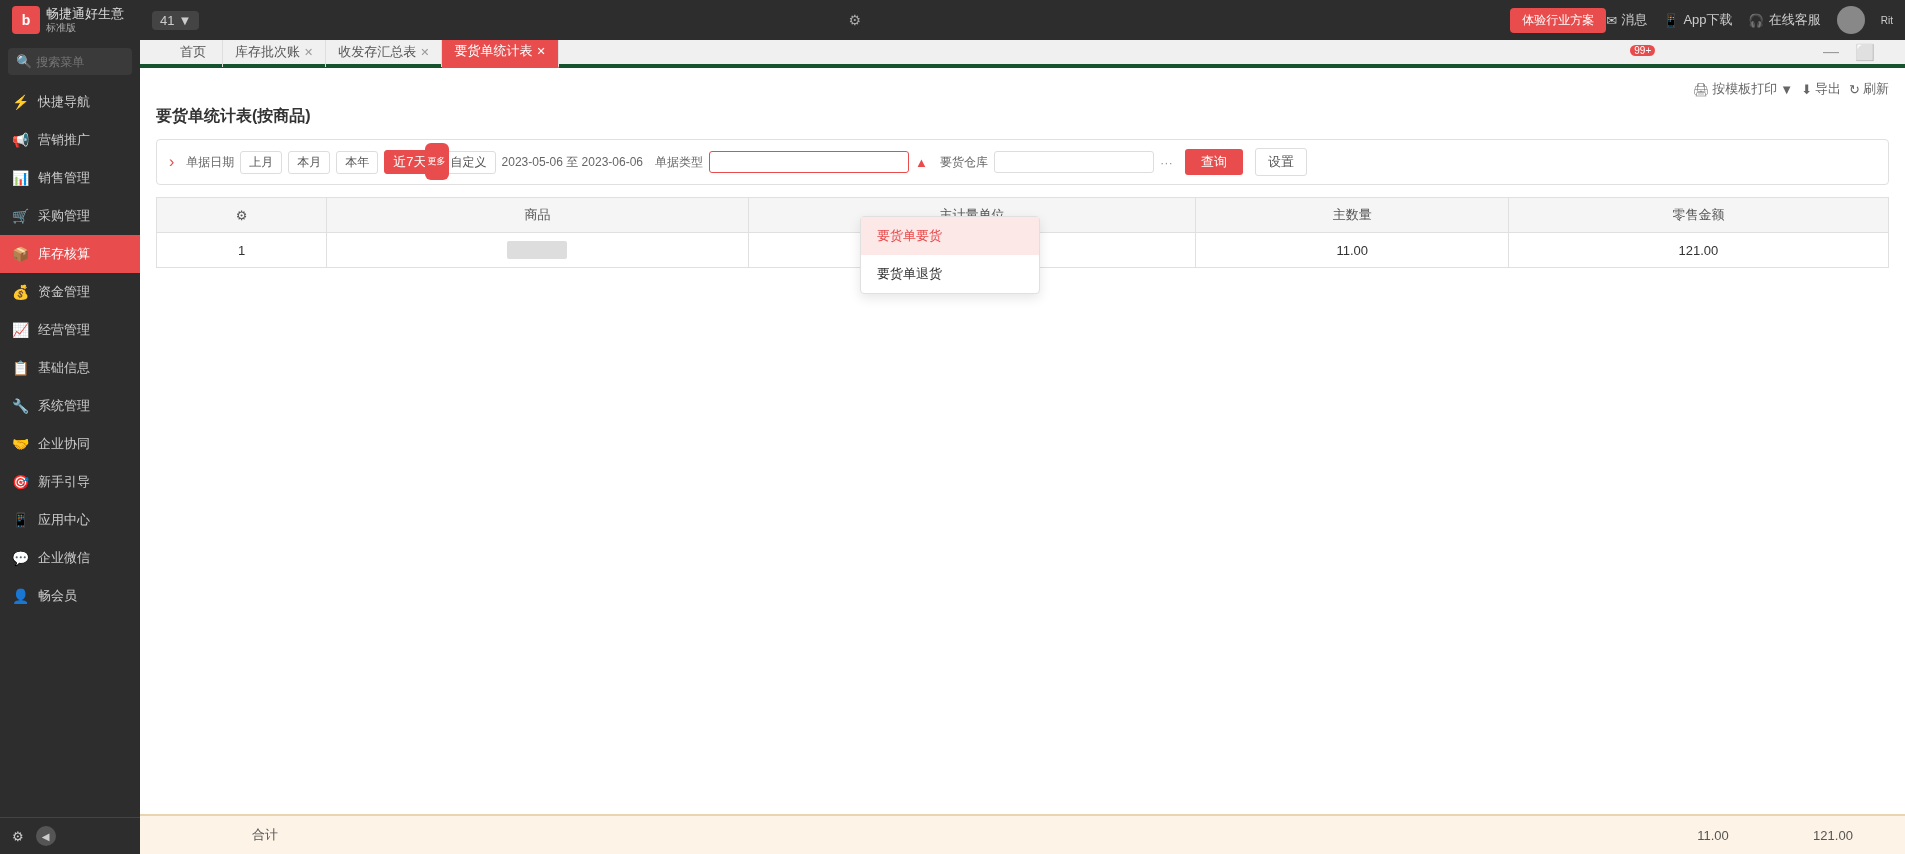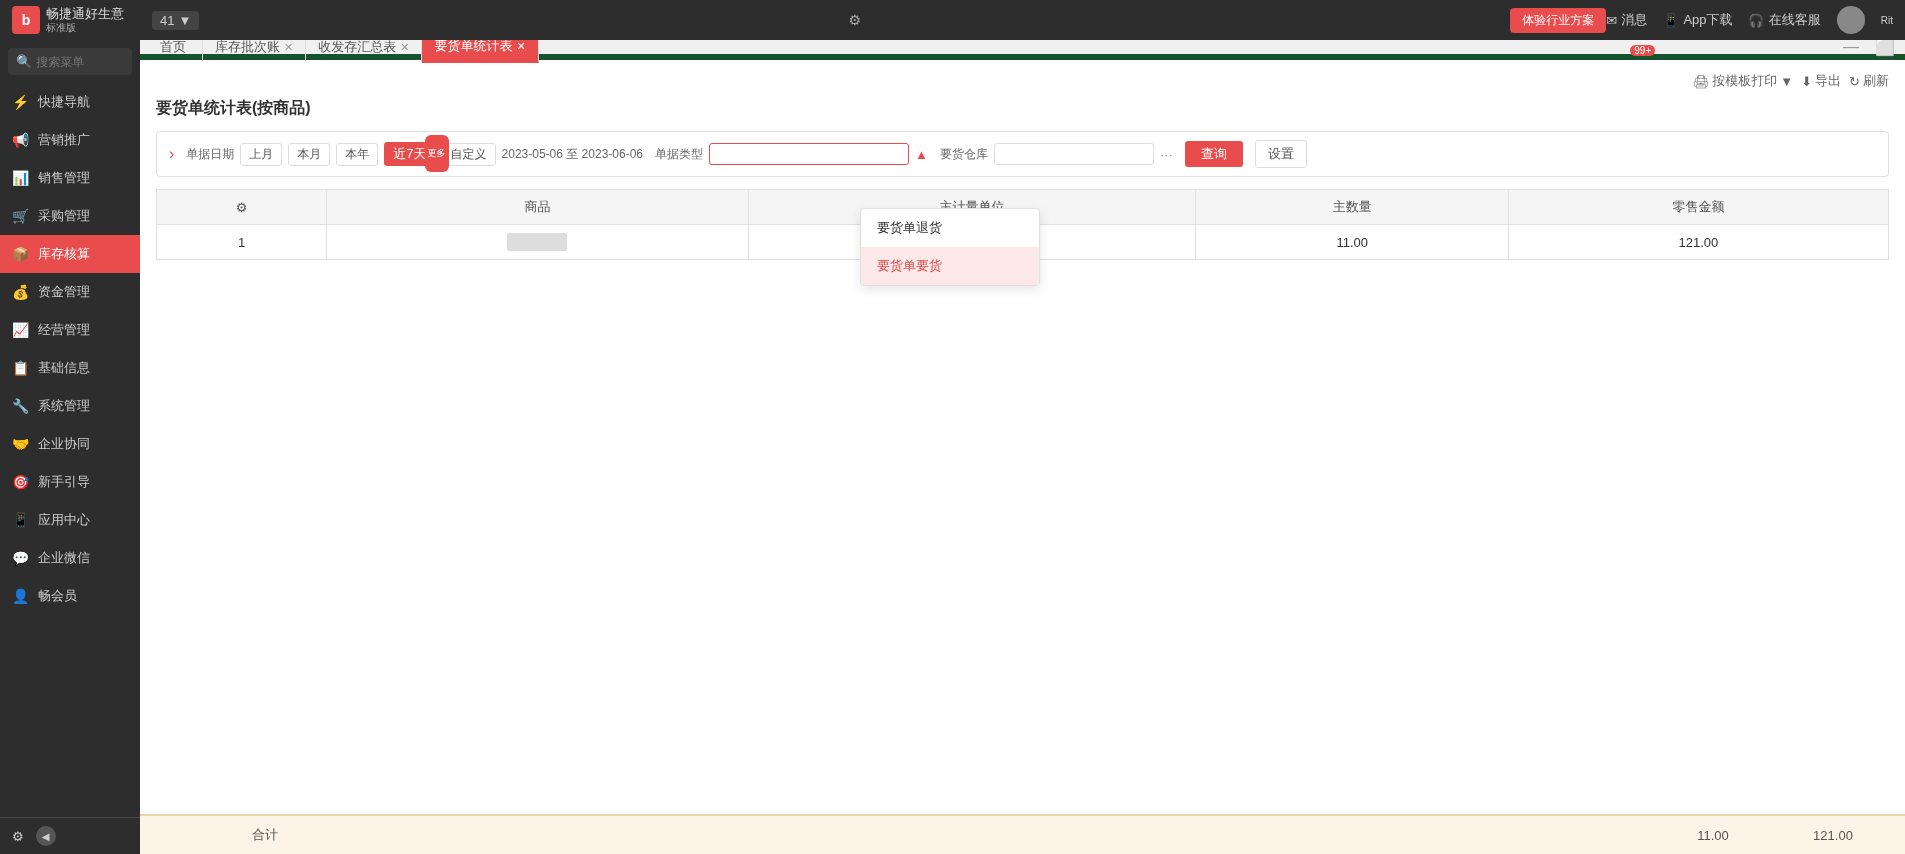--- a/index.html
+++ b/index.html
@@ -32,21 +32,21 @@
     .sidebar-item .icon { font-size: 14px; width: 18px; text-align: center; }
     .sidebar-search { background: #3a3a3a; border-radius: 4px; margin: 8px; padding: 6px 8px; display: flex; align-items: center; gap: 4px; }
     .sidebar-search input { background: transparent; border: none; color: #ffffff; outline: none; font-size: 12px; width: 80px; }
     .sidebar-footer { margin-top: auto; display: flex; align-items: center; padding: 8px 12px; gap: 12px; border-top: 1px solid #444; }
     .sidebar-collapse { display: flex; align-items: center; justify-content: center; width: 20px; height: 20px; background: #555; border-radius: 50%; cursor: pointer; color: #ccc; font-size: 10px; }
 
     
     .content { flex: 1; display: flex; flex-direction: column; overflow: hidden; background: #fff; }
 
     
-    .tabbar { display: flex; align-items: center; background: #f0f0f0; border-bottom: 6px solid #14532d; padding: 0 4px; flex-shrink: 0; height: 20px; }
+    .tabbar { display: flex; align-items: center; background: #f0f0f0; border-bottom: 4px solid #14532d; padding: 0 24px; flex-shrink: 0; height: 28px; }
     .tab { display: flex; align-items: center; gap: 4px; padding: 6px 12px; cursor: pointer; font-size: 13px; color: #555; border-right: 1px solid #ddd; white-space: nowrap; justify-content: center; }
     .tab.active { background: #fff; color: #e84c4c; border-bottom: 2px solid #e84c4c; }
     .tab-close { font-size: 11px; color: #999; cursor: pointer; }
     .tabbar-home { padding: 6px 16px; font-size: 13px; color: #555; cursor: pointer; border-right: 1px solid #ddd; }
     .tabbar-actions { margin-left: auto; display: flex; align-items: center; gap: 4px; }
     .tabbar-action-btn { background: none; border: none; color: #999; cursor: pointer; font-size: 16px; padding: 2px 6px; }
 
     
     .page-content { flex: 1; overflow-y: auto; padding: 12px 16px; position: relative; }
     .page-title { font-size: 16px; font-weight: bold; color: #333; margin-bottom: 12px; }
@@ -287,22 +287,22 @@
           <span class="filter-label">要货仓库</span>
           <input class="warehouse-input" type="text" style="">
           <span class="more-btn">···</span>
         </div>
 
         <button class="query-btn">查询</button>
         <button class="settings-btn">设置</button>
       </div>
 
       <div class="dropdown-popup">
+        <div class="dropdown-item selected">要货单要货</div>
         <div class="dropdown-item">要货单退货</div>
-        <div class="dropdown-item selected">要货单要货</div>
       </div>
 
       <table class="data-table">
         <thead>
           <tr>
             <th class="settings-col">⚙</th>
             <th>商品</th>
             <th>主计量单位</th>
             <th>主数量</th>
             <th>零售金额</th>

